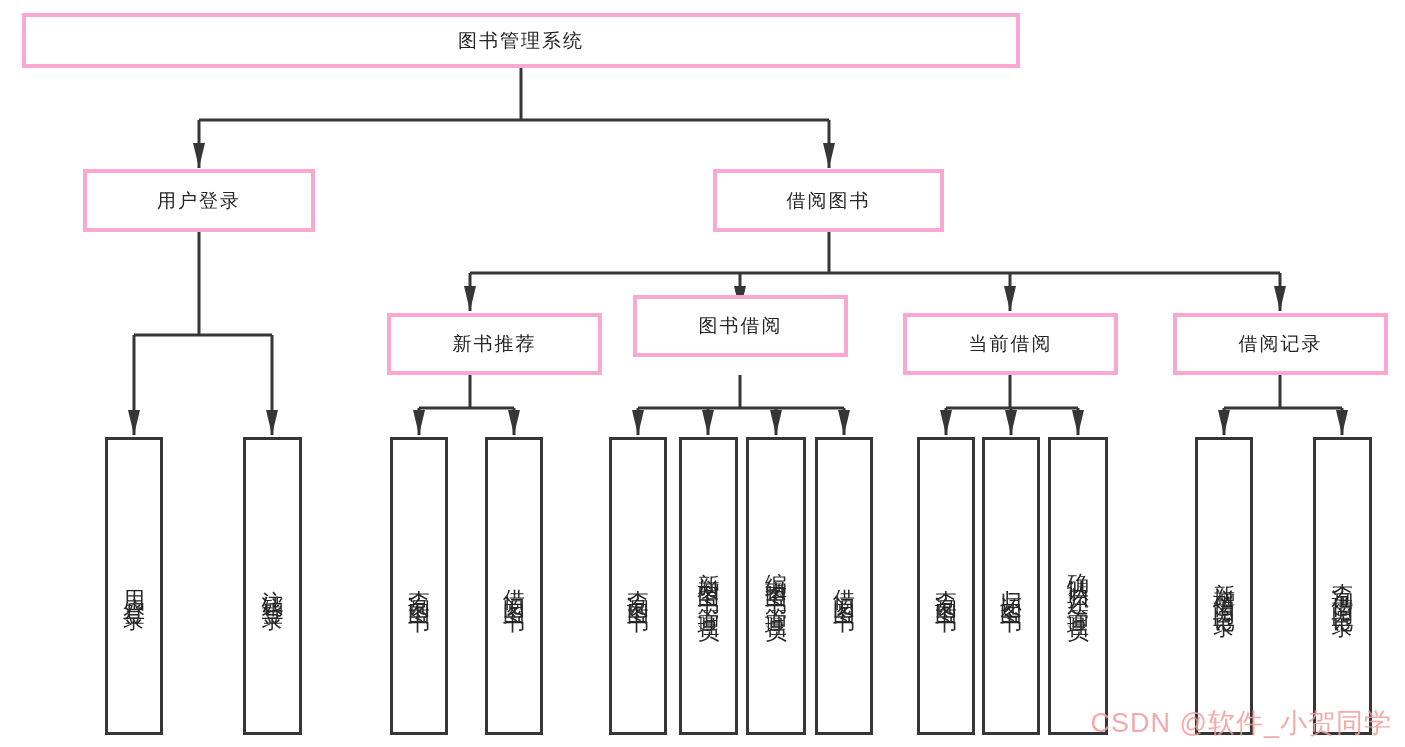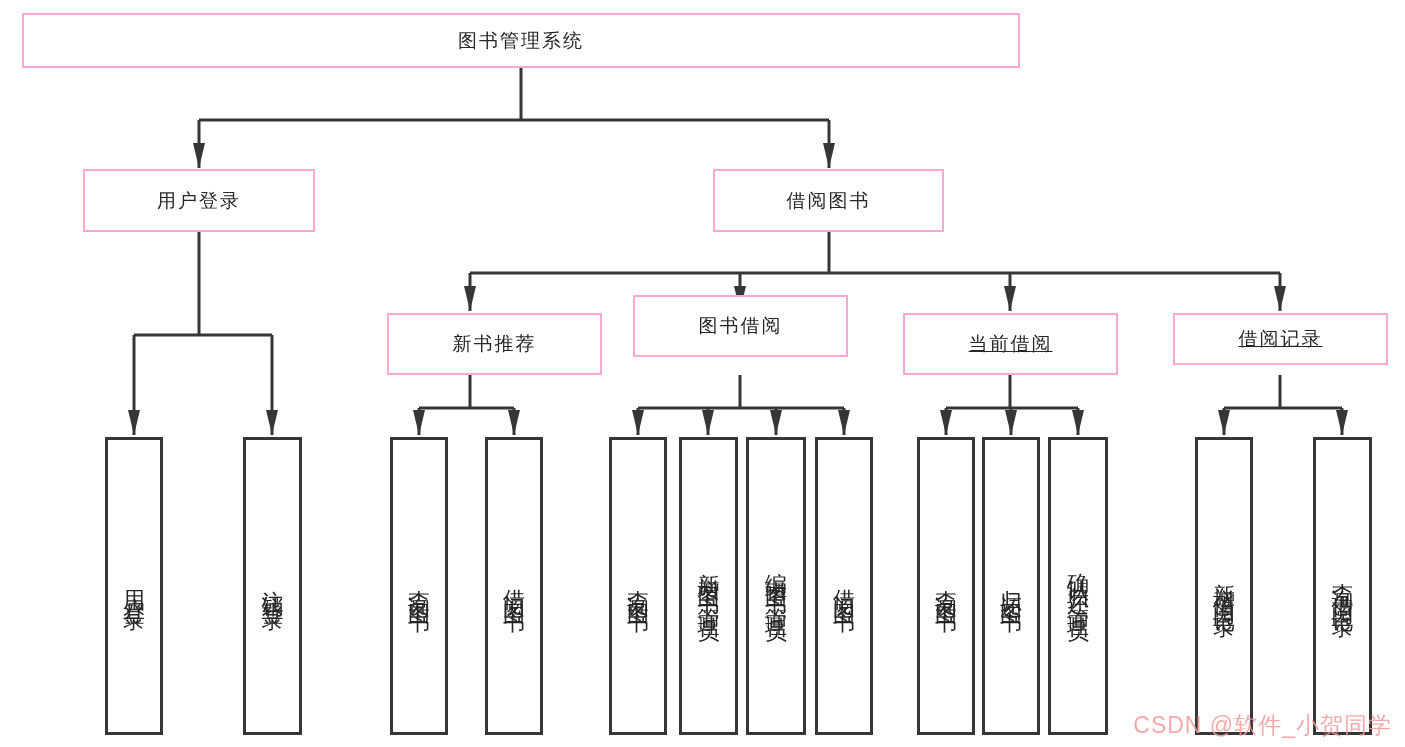--- a/index.html
+++ b/index.html
@@ -19,21 +19,21 @@
     position: absolute;
     left: 0;
     top: 0;
     width: 1405px;
     height: 747px;
     pointer-events: none;
   }
   .box {
     position: absolute;
     box-sizing: border-box;
-    border: 2px solid #f9a8d4;
+    border: 4px solid #f9a8d4;
     background: #ffffff;
     display: flex;
     align-items: center;
     justify-content: center;
     color: #262626;
     font-size: 19px;
     letter-spacing: 2px;
     white-space: nowrap;
   }
   .leaf {
@@ -52,21 +52,21 @@
     font-size: 22px;
     letter-spacing: 7px;
     line-height: 1;
     padding: 4px 0;
     overflow: hidden;
   }
   .watermark {
     position: absolute;
     right: 13px;
     bottom: 6px;
-    font-size: 23px;
+    font-size: 27px;
     letter-spacing: 1px;
     opacity: 0.85;
     white-space: nowrap;
   }
 </style>
 </head>
 <body>
 
 <div class="canvas">
 
@@ -130,24 +130,24 @@
   <div class="box" style="left:713px; top:169px; width:231px; height:63px;">
     <span>借阅图书</span>
   </div>
 
   <div class="box" style="left:363px; top:313px; width:215px; height:62px;margin-left:24px;">
     <span>新书推荐</span>
   </div>
   <div class="box" style="left:633px; top:295px; width:215px; height:62px;">
     <span>图书借阅</span>
   </div>
-  <div class="box" style="left:903px; top:313px; width:215px; height:62px;text-decoration:underline;">
+  <div class="box" style="left:903px; top:313px; width:215px; height:62px;">
     <span>当前借阅</span>
   </div>
-  <div class="box" style="left:1173px; top:313px; width:215px; height:52px;text-decoration:underline;">
+  <div class="box" style="left:1173px; top:313px; width:215px; height:62px;">
     <span>借阅记录</span>
   </div>
 
   <div class="leaf" style="left:105px; width:58px;">用户登录</div>
   <div class="leaf" style="left:243px; width:59px;">注销登录</div>
 
   <div class="leaf" style="left:390px; width:58px;">查询图书</div>
   <div class="leaf" style="left:485px; width:58px;">借阅图书</div>
 
   <div class="leaf" style="left:609px; width:58px;">查询图书</div>

